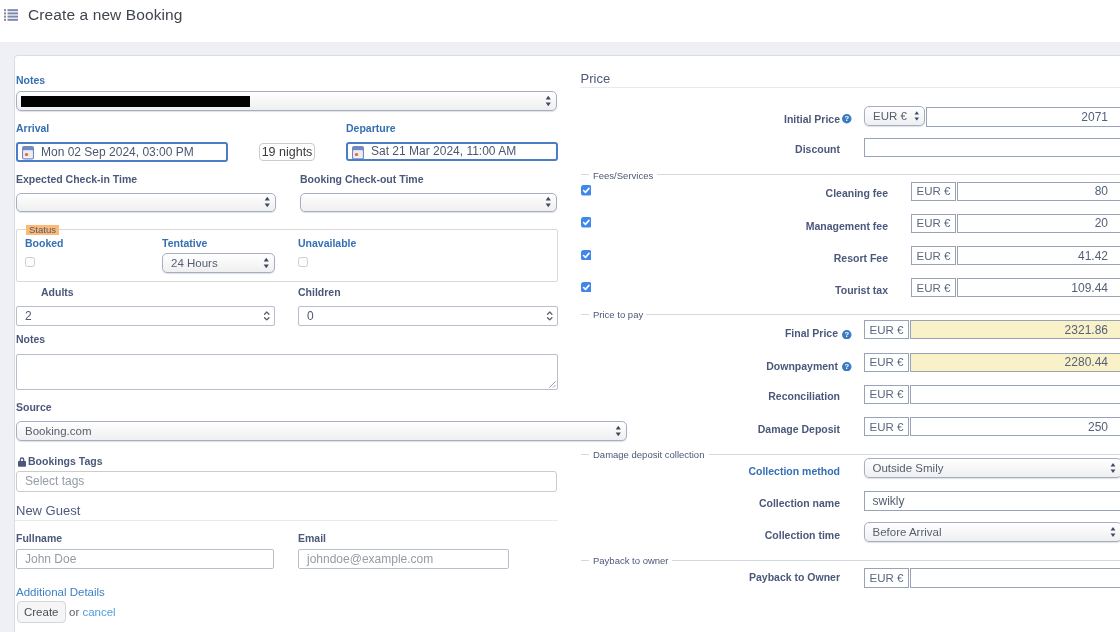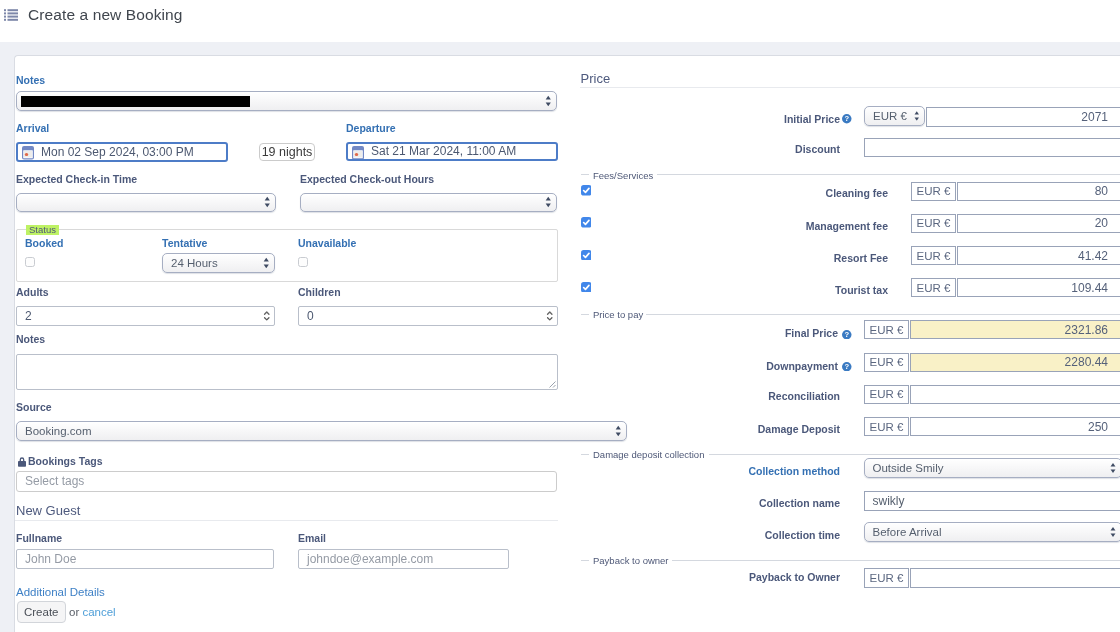--- a/index.html
+++ b/index.html
@@ -80,50 +80,50 @@
   <svg class="abs" style="left:3.5px; top:2px;" width="12" height="13.5" viewBox="0 0 12 13.5">
       <rect width="12" height="13.5" rx="2" fill="#7288c4"></rect>
       <rect x="1.2" y="4.2" width="9.6" height="8.1" rx="0.5" fill="#fdfdfd"></rect>
       <rect x="2.1" y="5" width="7.8" height="6.4" fill="#edecea"></rect>
       <rect x="2.8" y="6.9" width="3.4" height="3.2" rx="1.6" fill="#df6a4c"></rect>
     </svg>
   <div class="abs" style="left:23px; top:50%; transform:translateY(-50%); font-size:12px; color:#4c5870; white-space:nowrap;">Sat 21 Mar 2024, 11:00 AM</div>
 </div>
 
 <div class="lbl" style="left:16px; top:174px;">Expected Check-in Time</div>
-<div class="lbl" style="left:300px; top:174px;">Expected Check-out Hours</div>
+<div class="lbl" style="left:300px; top:174px;">Booking Check-out Time</div>
 <div class="sel" style="left:16px; top:192.5px; width:259.5px; height:19.5px;">
   <svg class="arr" width="6.5" height="11.5" viewBox="0 0 7 13">
       <path d="M3.5 0.5 L6.4 4.8 H0.6 Z" fill="#3f4b63"></path>
       <path d="M3.5 12.5 L6.4 8.2 H0.6 Z" fill="#3f4b63"></path>
     </svg>
 </div>
 <div class="sel" style="left:300px; top:192.5px; width:257px; height:19.5px;">
   <svg class="arr" width="6.5" height="11.5" viewBox="0 0 7 13">
       <path d="M3.5 0.5 L6.4 4.8 H0.6 Z" fill="#3f4b63"></path>
       <path d="M3.5 12.5 L6.4 8.2 H0.6 Z" fill="#3f4b63"></path>
     </svg>
 </div>
 
 <div class="abs" style="left:16px; top:228.5px; width:542px; height:53px; border:1px solid #d9d9d9; border-radius:2px;"></div>
-<div class="leg" style="left:26px; top:225px; background:#bef264; padding:0 3px;">Status</div>
+<div class="leg" style="left:26px; top:225px; background:#fdba74; padding:0 3px;">Status</div>
 <div class="lbl blue" style="left:25px; top:238px;">Booked</div>
 <div class="lbl blue" style="left:162px; top:238px;">Tentative</div>
 <div class="lbl blue" style="left:298px; top:238px;">Unavailable</div>
 <div class="cb" style="left:25px; top:256.5px;"></div>
 <div class="sel" style="left:162px; top:253px; width:113px; height:19.5px;">
   <div class="t">24 Hours</div>
   <svg class="arr" width="6.5" height="11.5" viewBox="0 0 7 13">
       <path d="M3.5 0.5 L6.4 4.8 H0.6 Z" fill="#3f4b63"></path>
       <path d="M3.5 12.5 L6.4 8.2 H0.6 Z" fill="#3f4b63"></path>
     </svg>
 </div>
 <div class="cb" style="left:298px; top:256.5px;"></div>
 
-<div class="lbl" style="left:16px; top:287px;">Adults</div>
+<div class="lbl" style="left:16px; top:287px;padding-left:25px;">Adults</div>
 <div class="lbl" style="left:298px; top:287px;">Children</div>
 <div class="inp" style="left:16px; top:306px; width:259px; height:19.5px;">
   <div class="t">2</div>
   <svg class="abs" style="right:4px; top:50%; transform:translateY(-50%);" width="7.5" height="10" viewBox="0 0 8 11">
       <path d="M1.6 3.6 L4 1.2 L6.4 3.6" stroke="#666" stroke-width="1.5" fill="none" stroke-linecap="round" stroke-linejoin="round"></path>
       <path d="M1.6 7.4 L4 9.8 L6.4 7.4" stroke="#585858" stroke-width="1.4" fill="none" stroke-linecap="round" stroke-linejoin="round"></path>
     </svg>
 </div>
 <div class="inp" style="left:298px; top:306px; width:260px; height:19.5px;">
   <div class="t">0</div>

